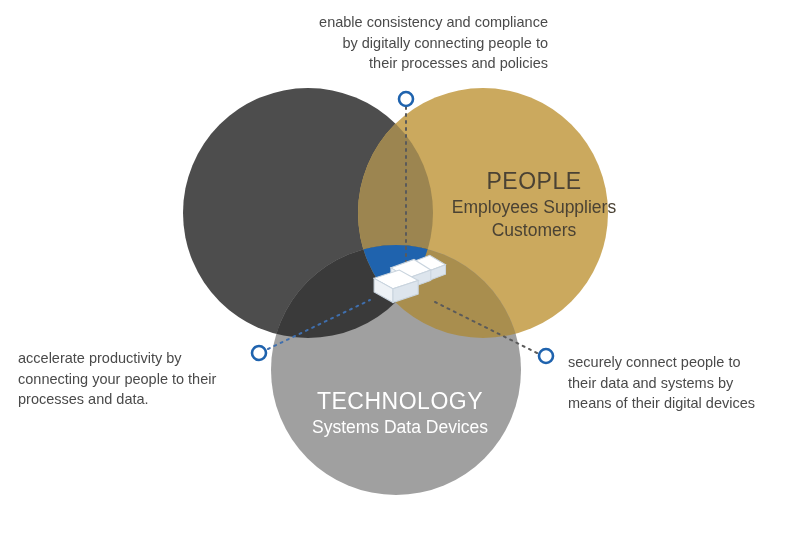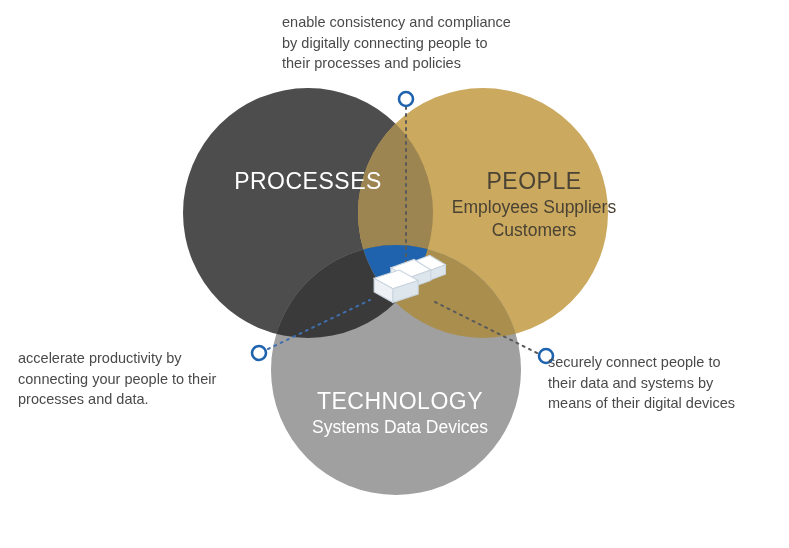--- a/index.html
+++ b/index.html
@@ -14,23 +14,23 @@
   svg#venn{position:absolute;left:0;top:0;width:789px;height:548px;}
 
   .ann{
     position:absolute;
     color:#4a4a4a;
     font-size:14.5px;
     line-height:1.42;
     font-family:"Liberation Sans", sans-serif;
     white-space:pre-line;
   }
-  #ann-top{left:282px;top:12px;width:276px;text-align:left;}
+  #ann-top{left:272px;top:12px;width:276px;text-align:right;}
   #ann-left{left:18px;top:348px;width:234px;}
-  #ann-right{left:548px;top:352px;width:216px;text-align:left;}
+  #ann-right{left:568px;top:352px;width:216px;text-align:left;}
 
   .lbl{position:absolute;text-align:center;}
   .lbl .title{
     font-size:23px;letter-spacing:.5px;line-height:1.15;margin-bottom:2px;
     font-family:"Liberation Sans", sans-serif;
   }
   .lbl .sub{
     font-size:17.5px;line-height:1.30;
     font-family:"Liberation Sans", sans-serif;
   }
@@ -104,21 +104,20 @@
 
       <g>
         <polygon points="2,27 26,19 44,29 20,37" fill="#ffffff" stroke="#c9d4de" stroke-width="1"></polygon>
         <polygon points="2,27 20,37 20,50 2,40" fill="#eef2f6" stroke="#c9d4de" stroke-width="1"></polygon>
         <polygon points="20,37 44,29 44,42 20,50" fill="#dde5ed" stroke="#c9d4de" stroke-width="1"></polygon>
       </g>
     </g>
   </svg>
 
   <div class="lbl" id="lbl-processes">
-    <div class="title">PROCESSES</div>
   </div>
 
   <div class="lbl" id="lbl-technology">
     <div class="title">TECHNOLOGY</div>
     <div class="sub">Systems
 Data
 Devices</div>
   </div>
 
   <div class="lbl" id="lbl-people">

